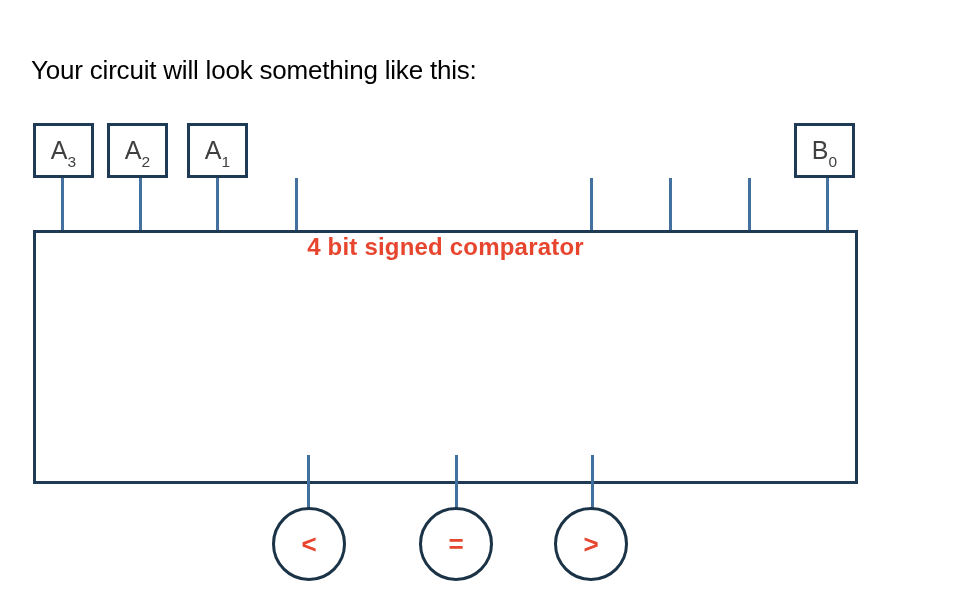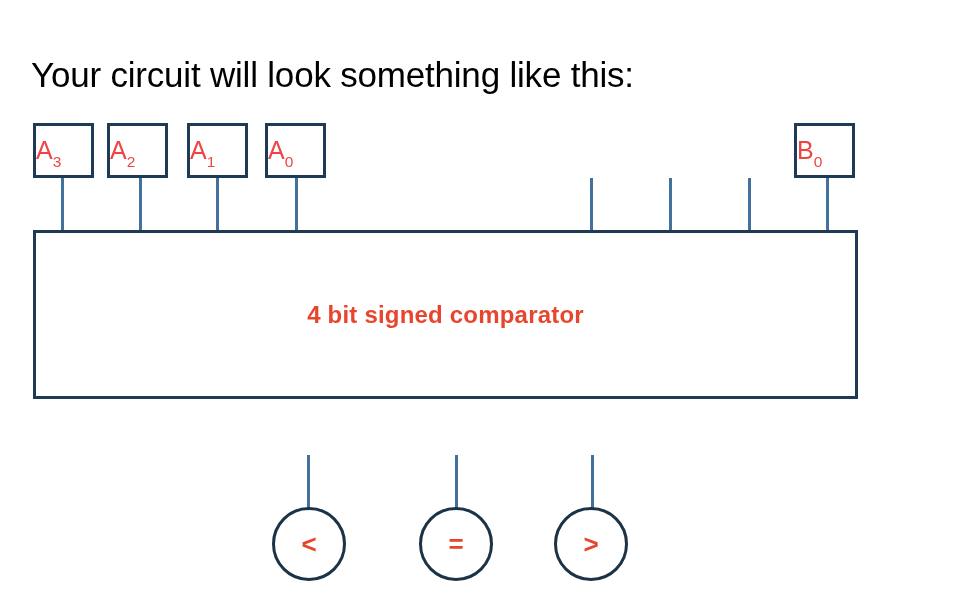--- a/index.html
+++ b/index.html
@@ -9,62 +9,61 @@
     height: 596px;
     background: #ffffff;
     font-family: "Liberation Sans", sans-serif;
     overflow: hidden;
   }
   .page-title {
     position: absolute;
     left: 31px;
     top: 55px;
     margin: 0;
-    font-size: 35px;
+    font-size: 26px;
     font-weight: 500;
     color: #000000;
     letter-spacing: -0.2px;
     white-space: nowrap;
   }
   .pin-box {
     position: absolute;
     top: 123px;
     width: 61px;
     height: 55px;
     box-sizing: border-box;
     border: 3px solid #1f3a55;
     background: #ffffff;
     display: flex;
     align-items: center;
-    justify-content: flex-start;
-    color: #ef4444;
+    justify-content: center;
+    color: #404040;
     font-size: 25px;
   }
   .pin-box sub {
     font-size: 0.62em;
     line-height: 0;
     position: relative;
     top: 2px;
   }
   .wire {
     position: absolute;
     width: 3px;
     background: #41719c;
   }
   .comparator-box {
     position: absolute;
     left: 33px;
     top: 230px;
     width: 825px;
-    height: 169px;
+    height: 254px;
     box-sizing: border-box;
     border: 3px solid #1f3a55;
     background: #ffffff;
     display: flex;
-    align-items: center;
     justify-content: center;
   }
   .comparator-label {
     color: #e8452f;
     font-size: 24px;
     font-weight: 600;
     letter-spacing: 0.2px;
   }
   .out-circle {
     position: absolute;
@@ -92,23 +91,20 @@
 
   <div class="pin-box" style="left:33px">
       <span><span>A</span><sub>3</sub></span>
     </div>
   <div class="pin-box" style="left:107px">
       <span><span>A</span><sub>2</sub></span>
     </div>
   <div class="pin-box" style="left:187px">
       <span><span>A</span><sub>1</sub></span>
     </div>
-  <div class="pin-box" style="left:265px">
-      <span><span>A</span><sub>0</sub></span>
-    </div>
 
   <div class="pin-box" style="left:794px">
       <span><span>B</span><sub>0</sub></span>
     </div>
 
   <div class="wire" style="left:61px;  top:178px; height:52px;"></div>
   <div class="wire" style="left:139px; top:178px; height:52px;"></div>
   <div class="wire" style="left:216px; top:178px; height:57px;"></div>
   <div class="wire" style="left:295px; top:178px; height:57px;"></div>
   <div class="wire" style="left:590px; top:178px; height:52px;"></div>

